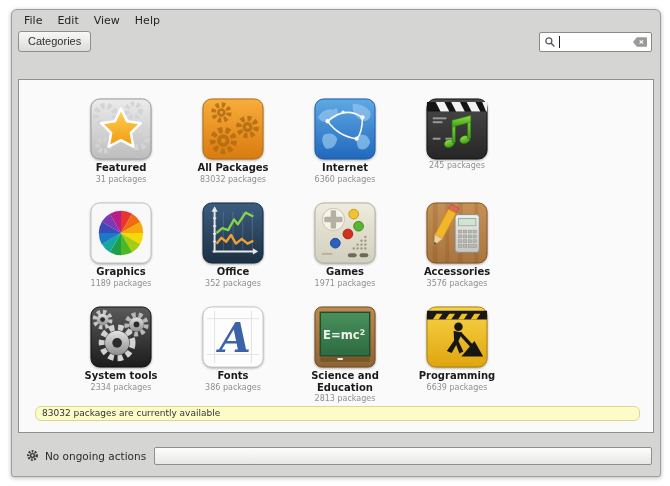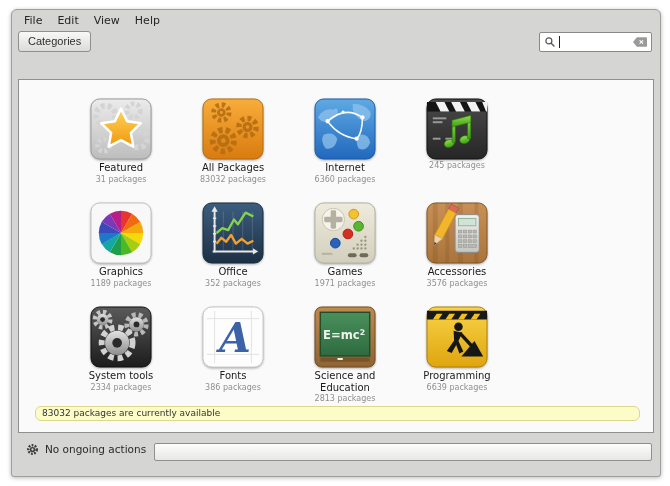--- a/index.html
+++ b/index.html
@@ -20,28 +20,28 @@
     color:#2e2e2e; background:linear-gradient(#f8f8f8,#dcdcda); border:1px solid #8f8f8d; border-radius:3px; }
   .search-field { position:absolute; right:8px; top:2px; width:113px; height:20px; background:#ffffff;
     border:1px solid #898987; border-radius:2px; display:flex; align-items:center; padding:0 4px; }
   .search-caret { width:1px; height:12px; background:#222; margin-left:3px; }
   .search-spacer { flex:1; }
   .content { position:absolute; left:6px; top:69px; width:636px; height:354px;
     background:#fafafa; border:1px solid #8f8f8d; }
   .grid { padding:18px 0 0 46px; display:grid; grid-template-columns:repeat(4,112px); grid-auto-rows:104px; }
   .tile { display:flex; flex-direction:column; align-items:center; cursor:default; }
   .cicon { width:62px; height:62px; filter:drop-shadow(0 1px 1px rgba(0,0,0,.30)); }
-  .tile-label { margin-top:2px; max-width:84px; text-align:center; font-size:10px; font-weight:normal;
+  .tile-label { margin-top:2px; max-width:84px; text-align:center; font-size:10px; font-weight:bold;
     color:#1a1a1a; line-height:1.15; }
   .tile-count { margin-top:1px; font-size:8px; color:#8f8f8d; }
   .info-bar { position:absolute; left:16px; right:13px; bottom:11px; height:15px;
     background:#fcfcc9; border:1px solid #dbd88e; border-radius:6px;
     font-size:9px; color:#333; line-height:13px; padding-left:6px; }
   .statusbar { position:absolute; left:6px; right:8px; bottom:8px; height:25px;
-    display:flex; }
+    display:flex; align-items:center; }
   .status-text { font-size:10.5px; color:#2a2a2a; margin:0 8px 0 6px; white-space:nowrap; }
   .gear-wrap { margin-left:8px; display:flex; }
   .progress-trough { flex:1; height:18px; border:1px solid #8f8f8d; border-radius:2px;
     background:linear-gradient(#fdfdfd,#e7e7e5); }
 </style>
 </head>
 <body>
 
 <div class="window">
 

